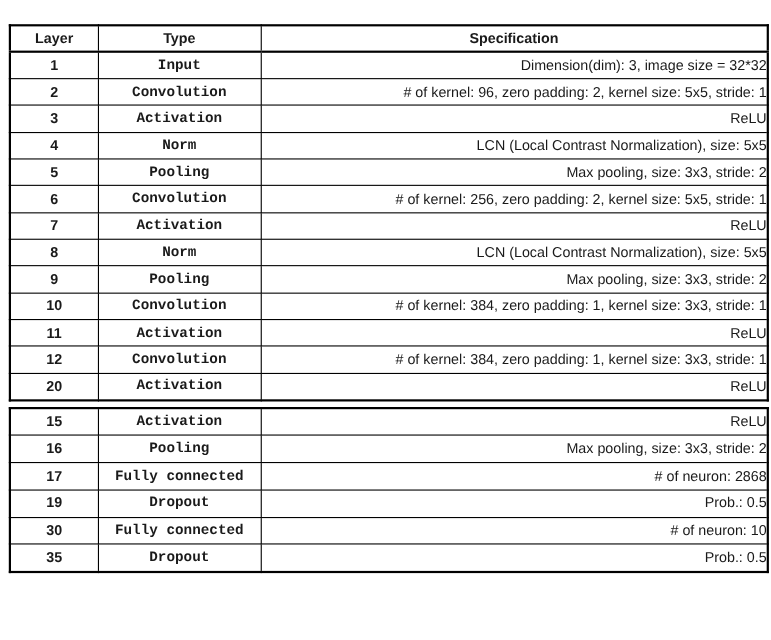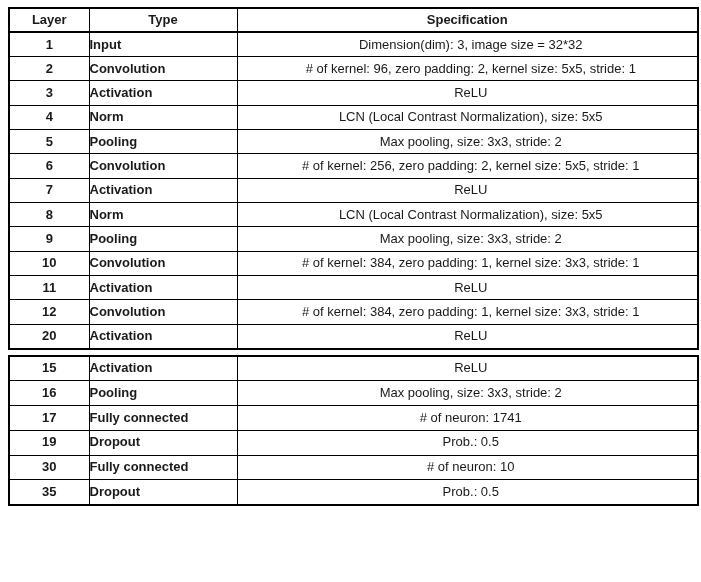--- a/index.html
+++ b/index.html
@@ -8,21 +8,21 @@
     background: #ffffff;
   }
   body {
     width: 701px;
     height: 582px;
     font-family: "Liberation Sans", "DejaVu Sans", sans-serif;
     color: #1a1a1a;
     overflow: hidden;
   }
   .page {
-    padding: 7px 0 0 8px;
+    padding: 22px 0 0 8px;
   }
   table {
     border-collapse: collapse;
     table-layout: fixed;
     width: 689px;
     border: 2px solid #000000;
   }
   col.c-layer { width: 80px; }
   col.c-type  { width: 148px; }
   col.c-spec  { width: 461px; }
@@ -41,24 +41,26 @@
   th {
     font-weight: bold;
     text-align: center;
   }
   td.col-layer {
     font-weight: bold;
     text-align: center;
   }
   td.col-type {
     font-weight: bold;
+    text-align: center;
+    font-family: Liberation Mono, monospace;
   }
   td.col-spec {
     font-weight: normal;
-    text-align: center;
+    text-align: right;
     padding-left: 7px;
     white-space: pre-wrap;
   }
 </style>
 </head>
 <body>
 
 <div class="page">
 
   <table class="t1">
@@ -156,21 +158,21 @@
           <td class="col-spec">ReLU</td>
         </tr>
         <tr>
           <td class="col-layer">16</td>
           <td class="col-type">Pooling</td>
           <td class="col-spec">Max pooling, size: 3x3, stride: 2</td>
         </tr>
         <tr>
           <td class="col-layer">17</td>
           <td class="col-type">Fully connected</td>
-          <td class="col-spec"># of neuron: 1741</td>
+          <td class="col-spec"># of neuron: 2868</td>
         </tr>
         <tr>
           <td class="col-layer">19</td>
           <td class="col-type">Dropout</td>
           <td class="col-spec">Prob.: 0.5</td>
         </tr>
         <tr>
           <td class="col-layer">30</td>
           <td class="col-type">Fully connected</td>
           <td class="col-spec"># of neuron: 10</td>

